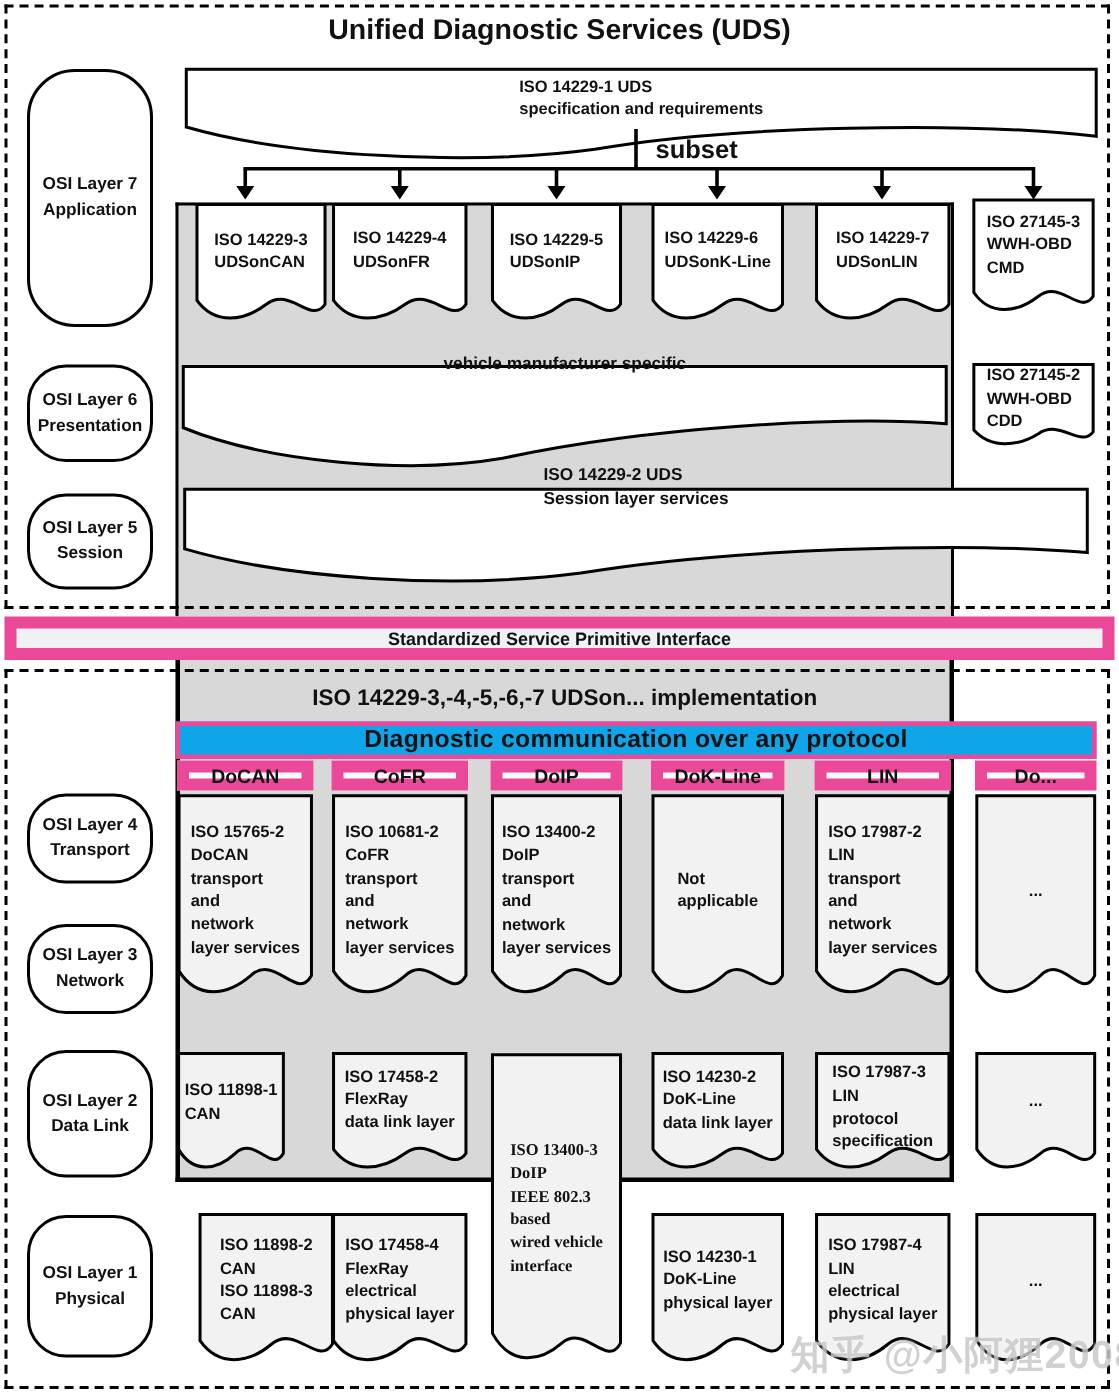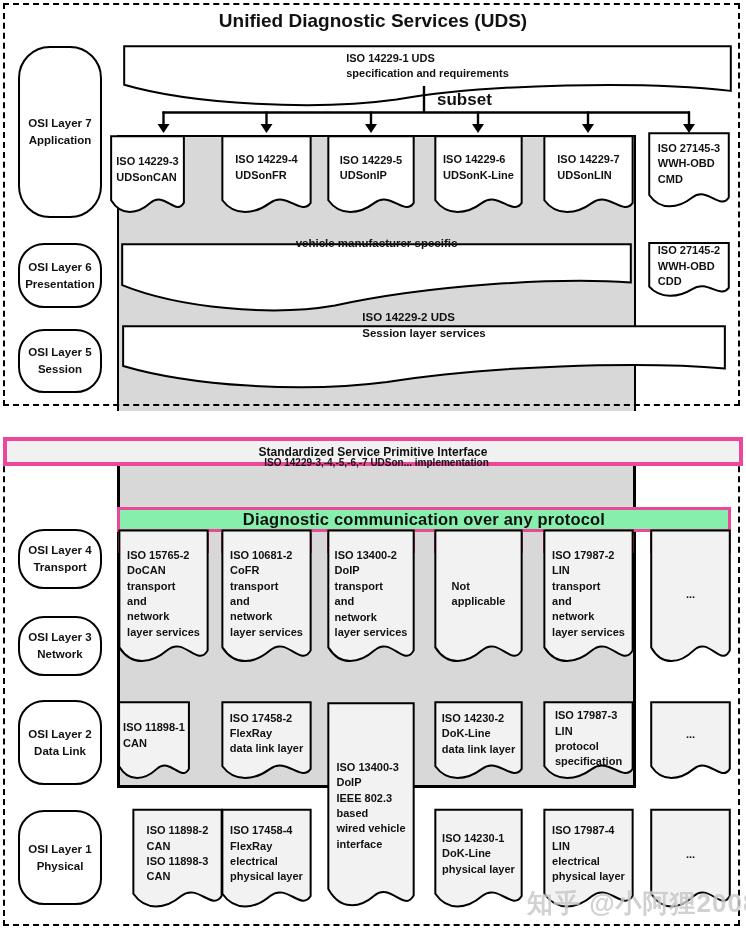--- a/index.html
+++ b/index.html
@@ -15,31 +15,31 @@
   
   .doc{z-index:4;}
   .doc svg{position:absolute;left:0;top:0;width:100%;height:100%;overflow:visible;}
   .doc path{stroke:#000;stroke-width:2;vector-effect:non-scaling-stroke;fill:#fff;}
   .doc.lite path{fill:#f2f2f2;}
   .lbl{position:absolute;left:2px;right:2px;top:0;bottom:0;display:flex;align-items:center;
        justify-content:center;text-align:left;font-weight:bold;font-size:11px;line-height:1.4;
        white-space:pre-line;z-index:5;}
   .lbl-top{padding-bottom:24%;}
   .lbl-mid{padding-bottom:20%;}
-  .lbl-tall{padding-bottom:7%;}
+  .lbl-tall{padding-bottom:7%;font-family:Liberation Serif, serif;}
   .lbl-wide{padding-bottom:34%;font-size:11.5px;}
   
   .osi{border:2px solid #000;border-radius:26px;background:#fff;z-index:4;display:flex;
        align-items:center;justify-content:center;text-align:center;font-weight:bold;
        font-size:11.5px;line-height:1.45;white-space:pre-line;}
   
-  .rect{border:4px solid #ec4899;background:#fafafa;z-index:4;display:flex;align-items:center;
-        justify-content:center;text-align:right;font-weight:bold;margin-top:26px;}
+  .rect{border:8px solid #ec4899;background:#fafafa;z-index:4;display:flex;align-items:center;
+        justify-content:center;text-align:right;font-weight:bold;}
   .band{background:#f1f1f1;font-size:12px;z-index:4;}
-  .diag{background:#86efac;border-width:3px;font-size:16.5px;letter-spacing:.2px;}
+  .diag{background:#0ea5e9;border-width:3px;font-size:16.5px;letter-spacing:.2px;}
   .hdr{font-size:13px;background:#fbfbfb;}
   .title{z-index:4;left:0;top:10px;width:100%;text-align:center;font-size:19px;font-weight:bold;}
   .plain{z-index:4;font-weight:bold;text-align:center;}
   .watermark{z-index:10;font-size:26px;font-weight:bold;color:#c9c9c9;opacity:.85;
              letter-spacing:1px;text-shadow:0 0 2px rgba(255,255,255,.8);white-space:nowrap;}
   .arrows{z-index:4;pointer-events:none;}
   .arrows line{stroke:#000;stroke-width:2.4;}
   .arrows polygon{fill:#000;}
 </style>
 </head>
@@ -72,21 +72,21 @@
     <polygon points="248,44 260,44 254,53"></polygon>
   <line x1="361" y1="31.5" x2="361" y2="45"></line>
     <polygon points="355,44 367,44 361,53"></polygon>
   <line x1="471" y1="31.5" x2="471" y2="45"></line>
     <polygon points="465,44 477,44 471,53"></polygon>
   <line x1="572" y1="31.5" x2="572" y2="45"></line>
     <polygon points="566,44 578,44 572,53"></polygon>
 </svg>
 <div class="abs plain" style="left:437px;top:90px;font-size:17px">subset</div>
 
-<div class="abs doc" style="left:110px;top:135px;width:75px;height:87px">
+<div class="abs doc" style="left:130px;top:135px;width:88px;height:87px">
   <svg viewBox="0 0 100 100" preserveAspectRatio="none">
       <path d="M1.5,1.5 L98.5,1.5 L98.5,78 C88,94 72,64 54,78 C37,91 15,94 1.5,75 Z"></path>
     </svg>
   <div class="lbl lbl-top">ISO 14229-3
 UDSonCAN</div>
 </div>
 <div class="abs doc" style="left:221px;top:135px;width:91px;height:87px">
   <svg viewBox="0 0 100 100" preserveAspectRatio="none">
       <path d="M1.5,1.5 L98.5,1.5 L98.5,78 C88,94 72,64 54,78 C37,91 15,94 1.5,75 Z"></path>
     </svg>
@@ -142,21 +142,21 @@
 <div class="abs doc" style="left:117px;top:325px;width:614px;height:62px">
   <svg viewBox="0 0 100 100" preserveAspectRatio="none">
       <path d="M1,2 L99,2 L99,70 C85,58 60,66 44,92 C30,110 12,98 1,66 Z"></path>
     </svg>
   <div class="lbl" style="padding-bottom:28%;font-size:11.5px">ISO 14229-2 UDS
 Session layer services</div>
 </div>
 
 <div class="abs rect band" style="left:3px;top:411px;width:740px;height:29px">Standardized Service Primitive Interface</div>
 
-<div class="abs plain" style="left:117px;top:457px;width:519px;font-size:10px;z-index:4">ISO 14229-3,-4,-5,-6,-7 UDSon... implementation</div>
+<div class="abs plain" style="left:117px;top:457px;width:519px;font-size:15px;z-index:4">ISO 14229-3,-4,-5,-6,-7 UDSon... implementation</div>
 
 <div class="abs rect diag" style="left:117px;top:481px;width:614px;height:25px">Diagnostic communication over any protocol</div>
 
 <div class="abs rect hdr" style="left:118px;top:507px;width:91px;height:20px">DoCAN</div>
 <div class="abs rect hdr" style="left:221px;top:507px;width:91px;height:20px">CoFR</div>
 <div class="abs rect hdr" style="left:327px;top:507px;width:88px;height:20px">DoIP</div>
 <div class="abs rect hdr" style="left:434px;top:507px;width:89px;height:20px">DoK-Line</div>
 <div class="abs rect hdr" style="left:543px;top:507px;width:91px;height:20px">LIN</div>
 <div class="abs rect hdr" style="left:650px;top:507px;width:81px;height:20px">Do...</div>
 

